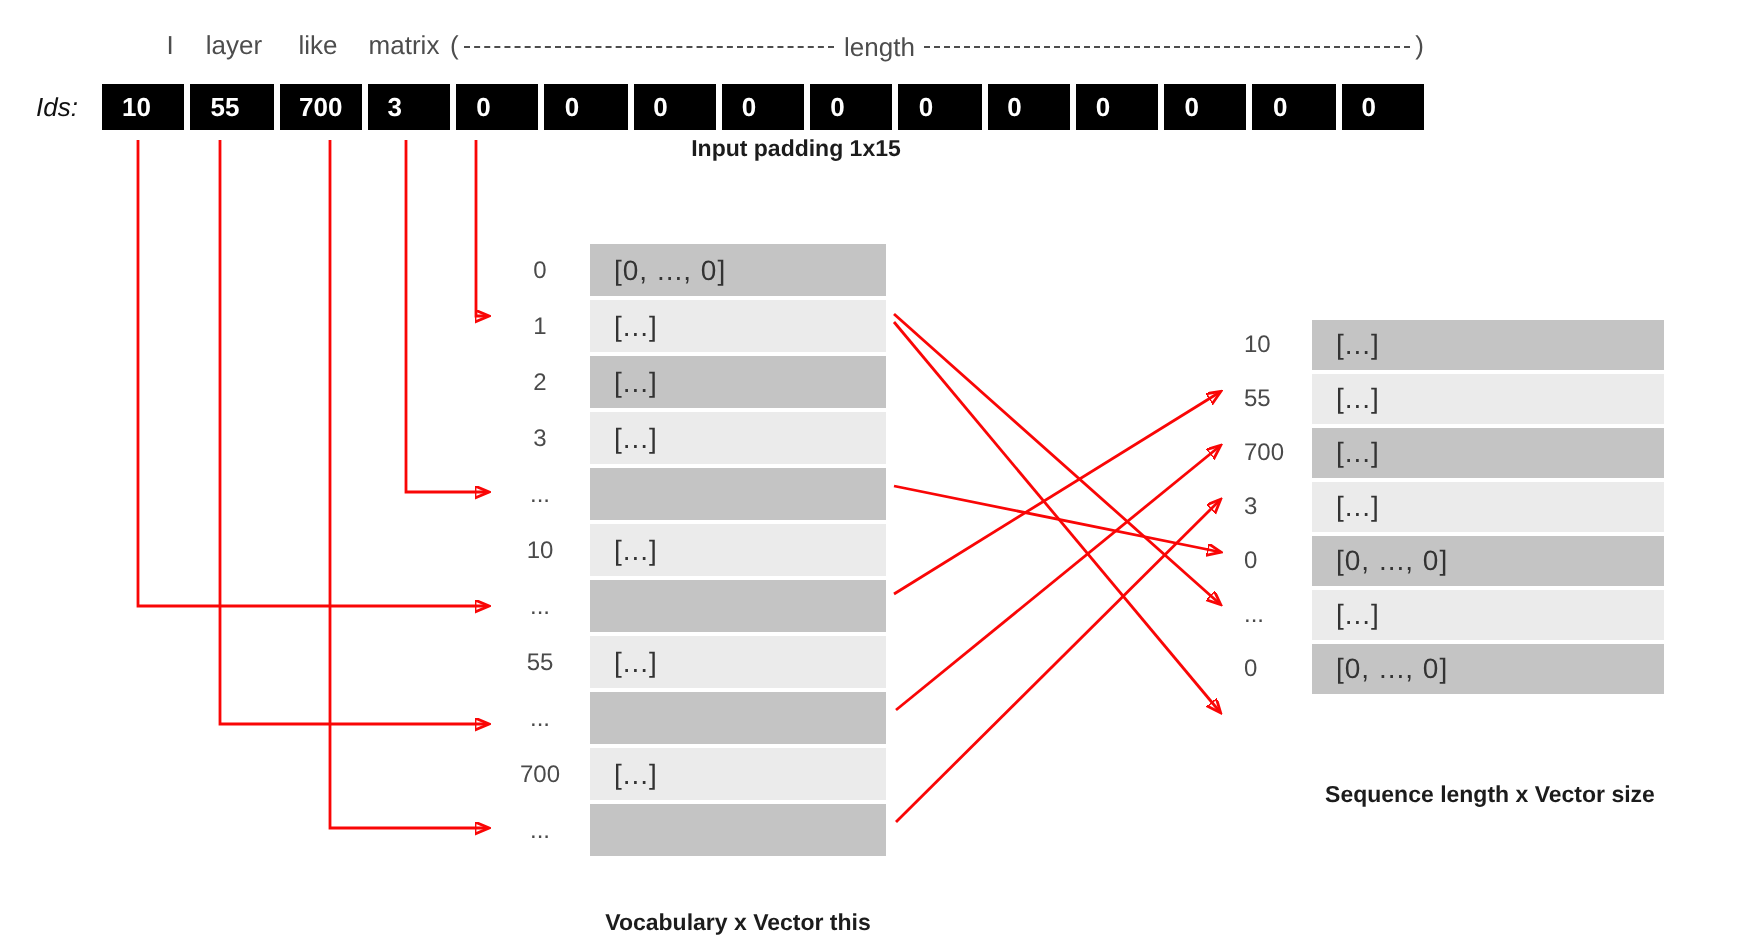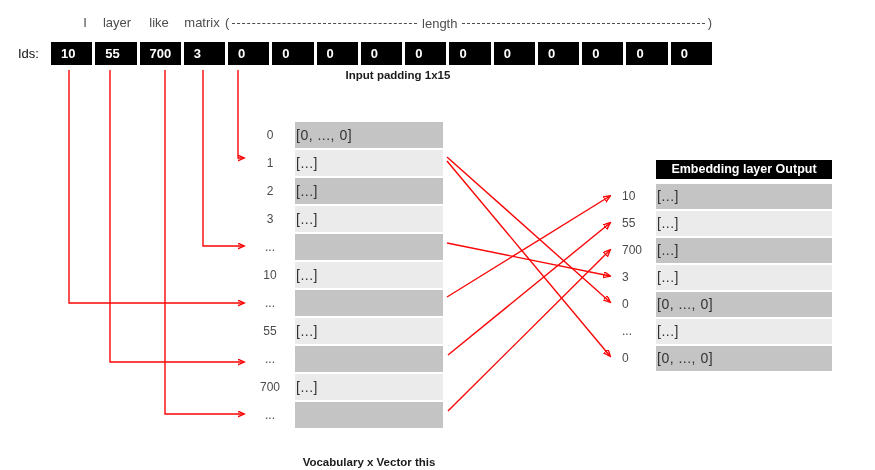--- a/index.html
+++ b/index.html
@@ -19,32 +19,32 @@
   }
   
   .word{position:absolute;top:15px;transform:translateX(-50%);font-size:13px;color:var(--word);white-space:nowrap;}
   #padding-group{position:absolute;top:15px;left:225px;width:487px;display:flex;align-items:center;font-size:13px;color:var(--word);}
   #padding-group .paren{flex:none;line-height:16px;}
   #padding-group .dashes{height:0;border-top:1.6px dashed var(--word);margin:0 3px;}
   #padding-group .dashes.d1{flex-grow:183;}
   #padding-group .dashes.d2{flex-grow:240;}
   #padding-group .pad-label{flex:none;padding:0 2px;}
   
-  #ids-label{position:absolute;left:18px;top:46px;font-size:13px;color:#111;}
+  #ids-label{position:absolute;left:18px;top:46px;font-size:13px;color:#111;font-style:italic;}
   #ids-bar{position:absolute;left:51px;top:42px;width:661px;height:23px;display:flex;gap:3px;}
   .id-cell{flex:1 1 0;background:var(--hdr-bg);color:var(--hdr-fg);font-size:13px;font-weight:bold;
            line-height:23px;padding-left:10px;box-sizing:border-box;overflow:hidden;}
   #input-caption{position:absolute;left:398px;top:69px;transform:translateX(-50%);font-size:11.5px;font-weight:bold;white-space:nowrap;}
   
   .tbl{position:absolute;}
   .tbl .hdr{background:var(--hdr-bg);color:var(--hdr-fg);font-weight:bold;font-size:12.5px;
             text-align:center;box-sizing:border-box;}
   .trow{display:flex;margin-bottom:2px;}
   .trow .lbl{box-sizing:border-box;font-size:12px;color:var(--label);white-space:nowrap;}
-  .trow .val{box-sizing:border-box;font-size:14px;color:#333;padding-left:1px;letter-spacing:0.5px;overflow:hidden;white-space:nowrap;}
+  .trow .val{box-sizing:border-box;font-size:14px;color:#333;padding-left:12px;letter-spacing:0.5px;overflow:hidden;white-space:nowrap;}
   
   #matrix{left:231px;top:122px;}
   #matrix .hdr{margin-left:64px;width:148px;height:21px;line-height:21px;margin-bottom:2px;}
   #matrix .trow{height:26px;}
   #matrix .lbl{width:64px;line-height:26px;text-align:center;padding-left:14px;}
   #matrix .val{width:148px;line-height:26px;}
   #matrix .rows .trow:nth-child(odd) .val{background:var(--row-dark);}
   #matrix .rows .trow:nth-child(even) .val{background:var(--row-light);}
   
   #output{left:600px;top:160px;}
@@ -142,21 +142,20 @@
         </div>
       <div class="trow">
           <div class="lbl">...</div>
           <div class="val"></div>
         </div>
     </div>
   </div>
   <div id="matrix-caption" class="caption">Vocabulary x Vector this</div>
 
   <div id="output" class="tbl">
-    <div class="hdr">Embedding layer Output</div>
     <div class="rows">
       <div class="trow">
           <div class="lbl">10</div>
           <div class="val">[...]</div>
         </div>
       <div class="trow">
           <div class="lbl">55</div>
           <div class="val">[...]</div>
         </div>
       <div class="trow">
@@ -174,20 +173,21 @@
       <div class="trow">
           <div class="lbl">...</div>
           <div class="val">[...]</div>
         </div>
       <div class="trow">
           <div class="lbl">0</div>
           <div class="val">[0, ..., 0]</div>
         </div>
     </div>
   </div>
+  <div id="output-caption" class="caption">Sequence length x Vector size</div>
 
   <svg id="arrow-layer" width="875" height="470" viewBox="0 0 875 470">
     <defs>
       <marker id="ah" markerWidth="8" markerHeight="8" refX="6.5" refY="3" orient="auto" markerUnits="userSpaceOnUse">
         <path d="M0,0 L7,3 L0,6 z" fill="#f90606" stroke="none"></path>
       </marker>
     </defs>
 
     <path d="M69,70 V303 H244" marker-end="url(#ah)"></path>
     <path d="M110,70 V362 H244" marker-end="url(#ah)"></path>

